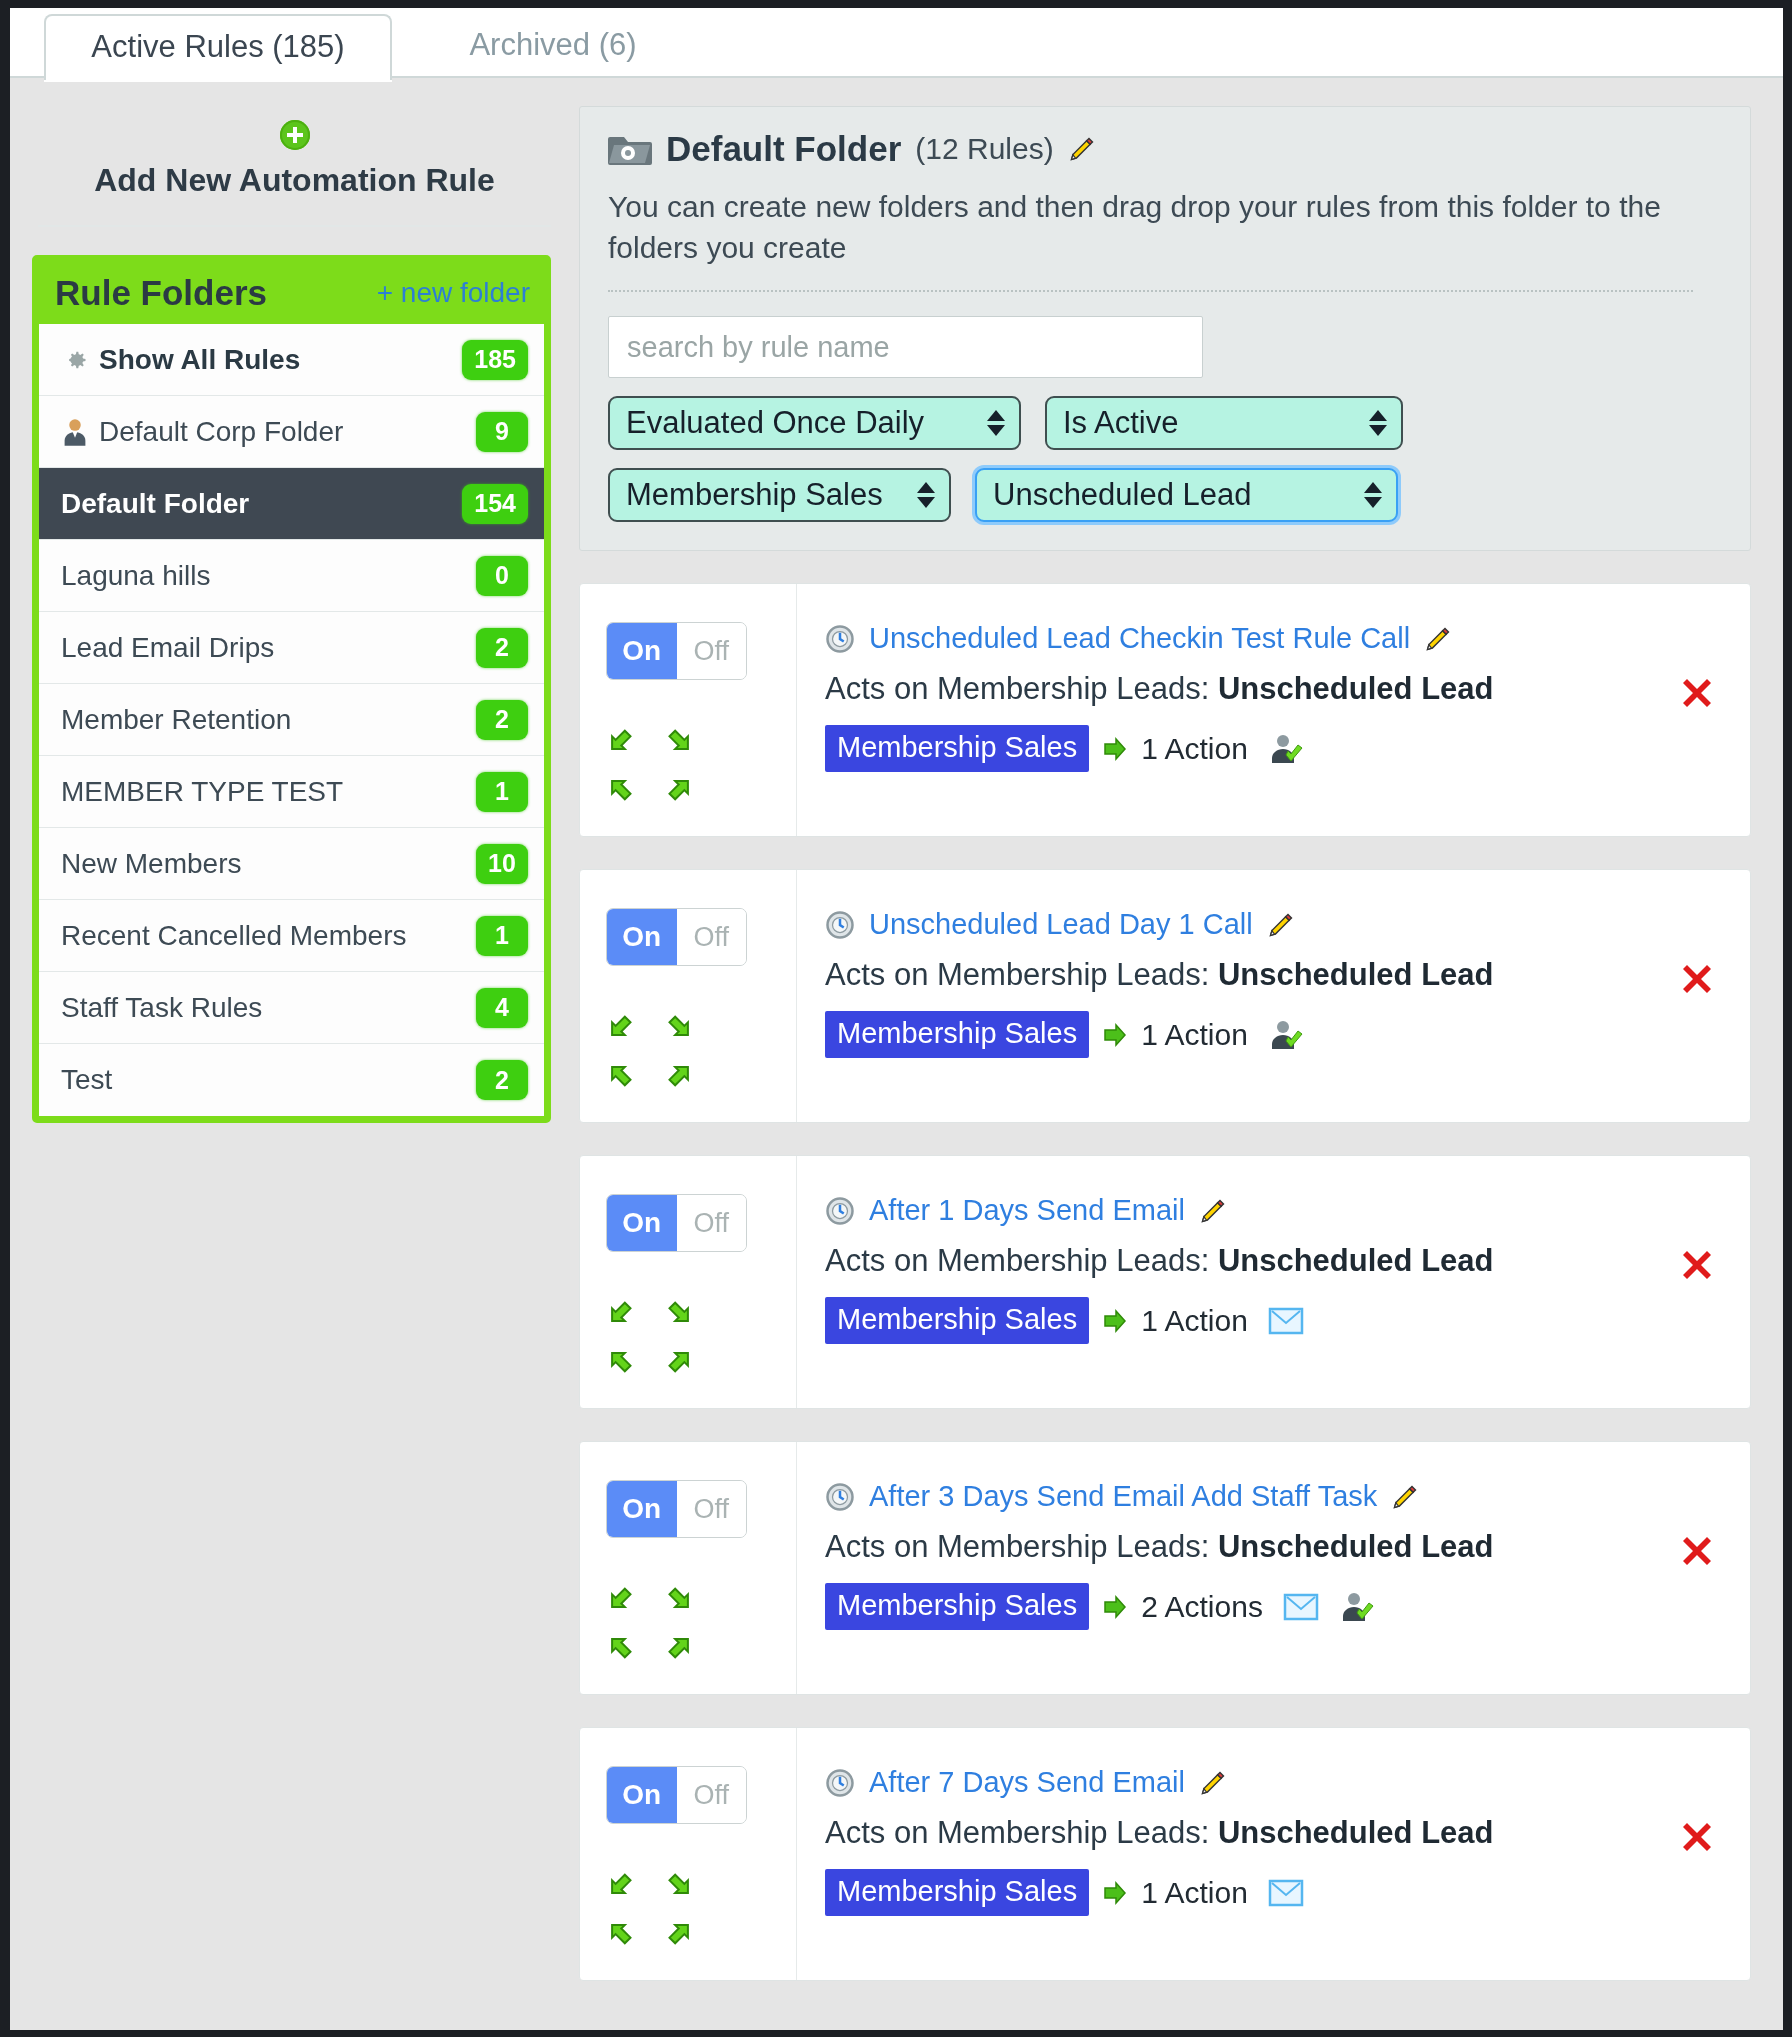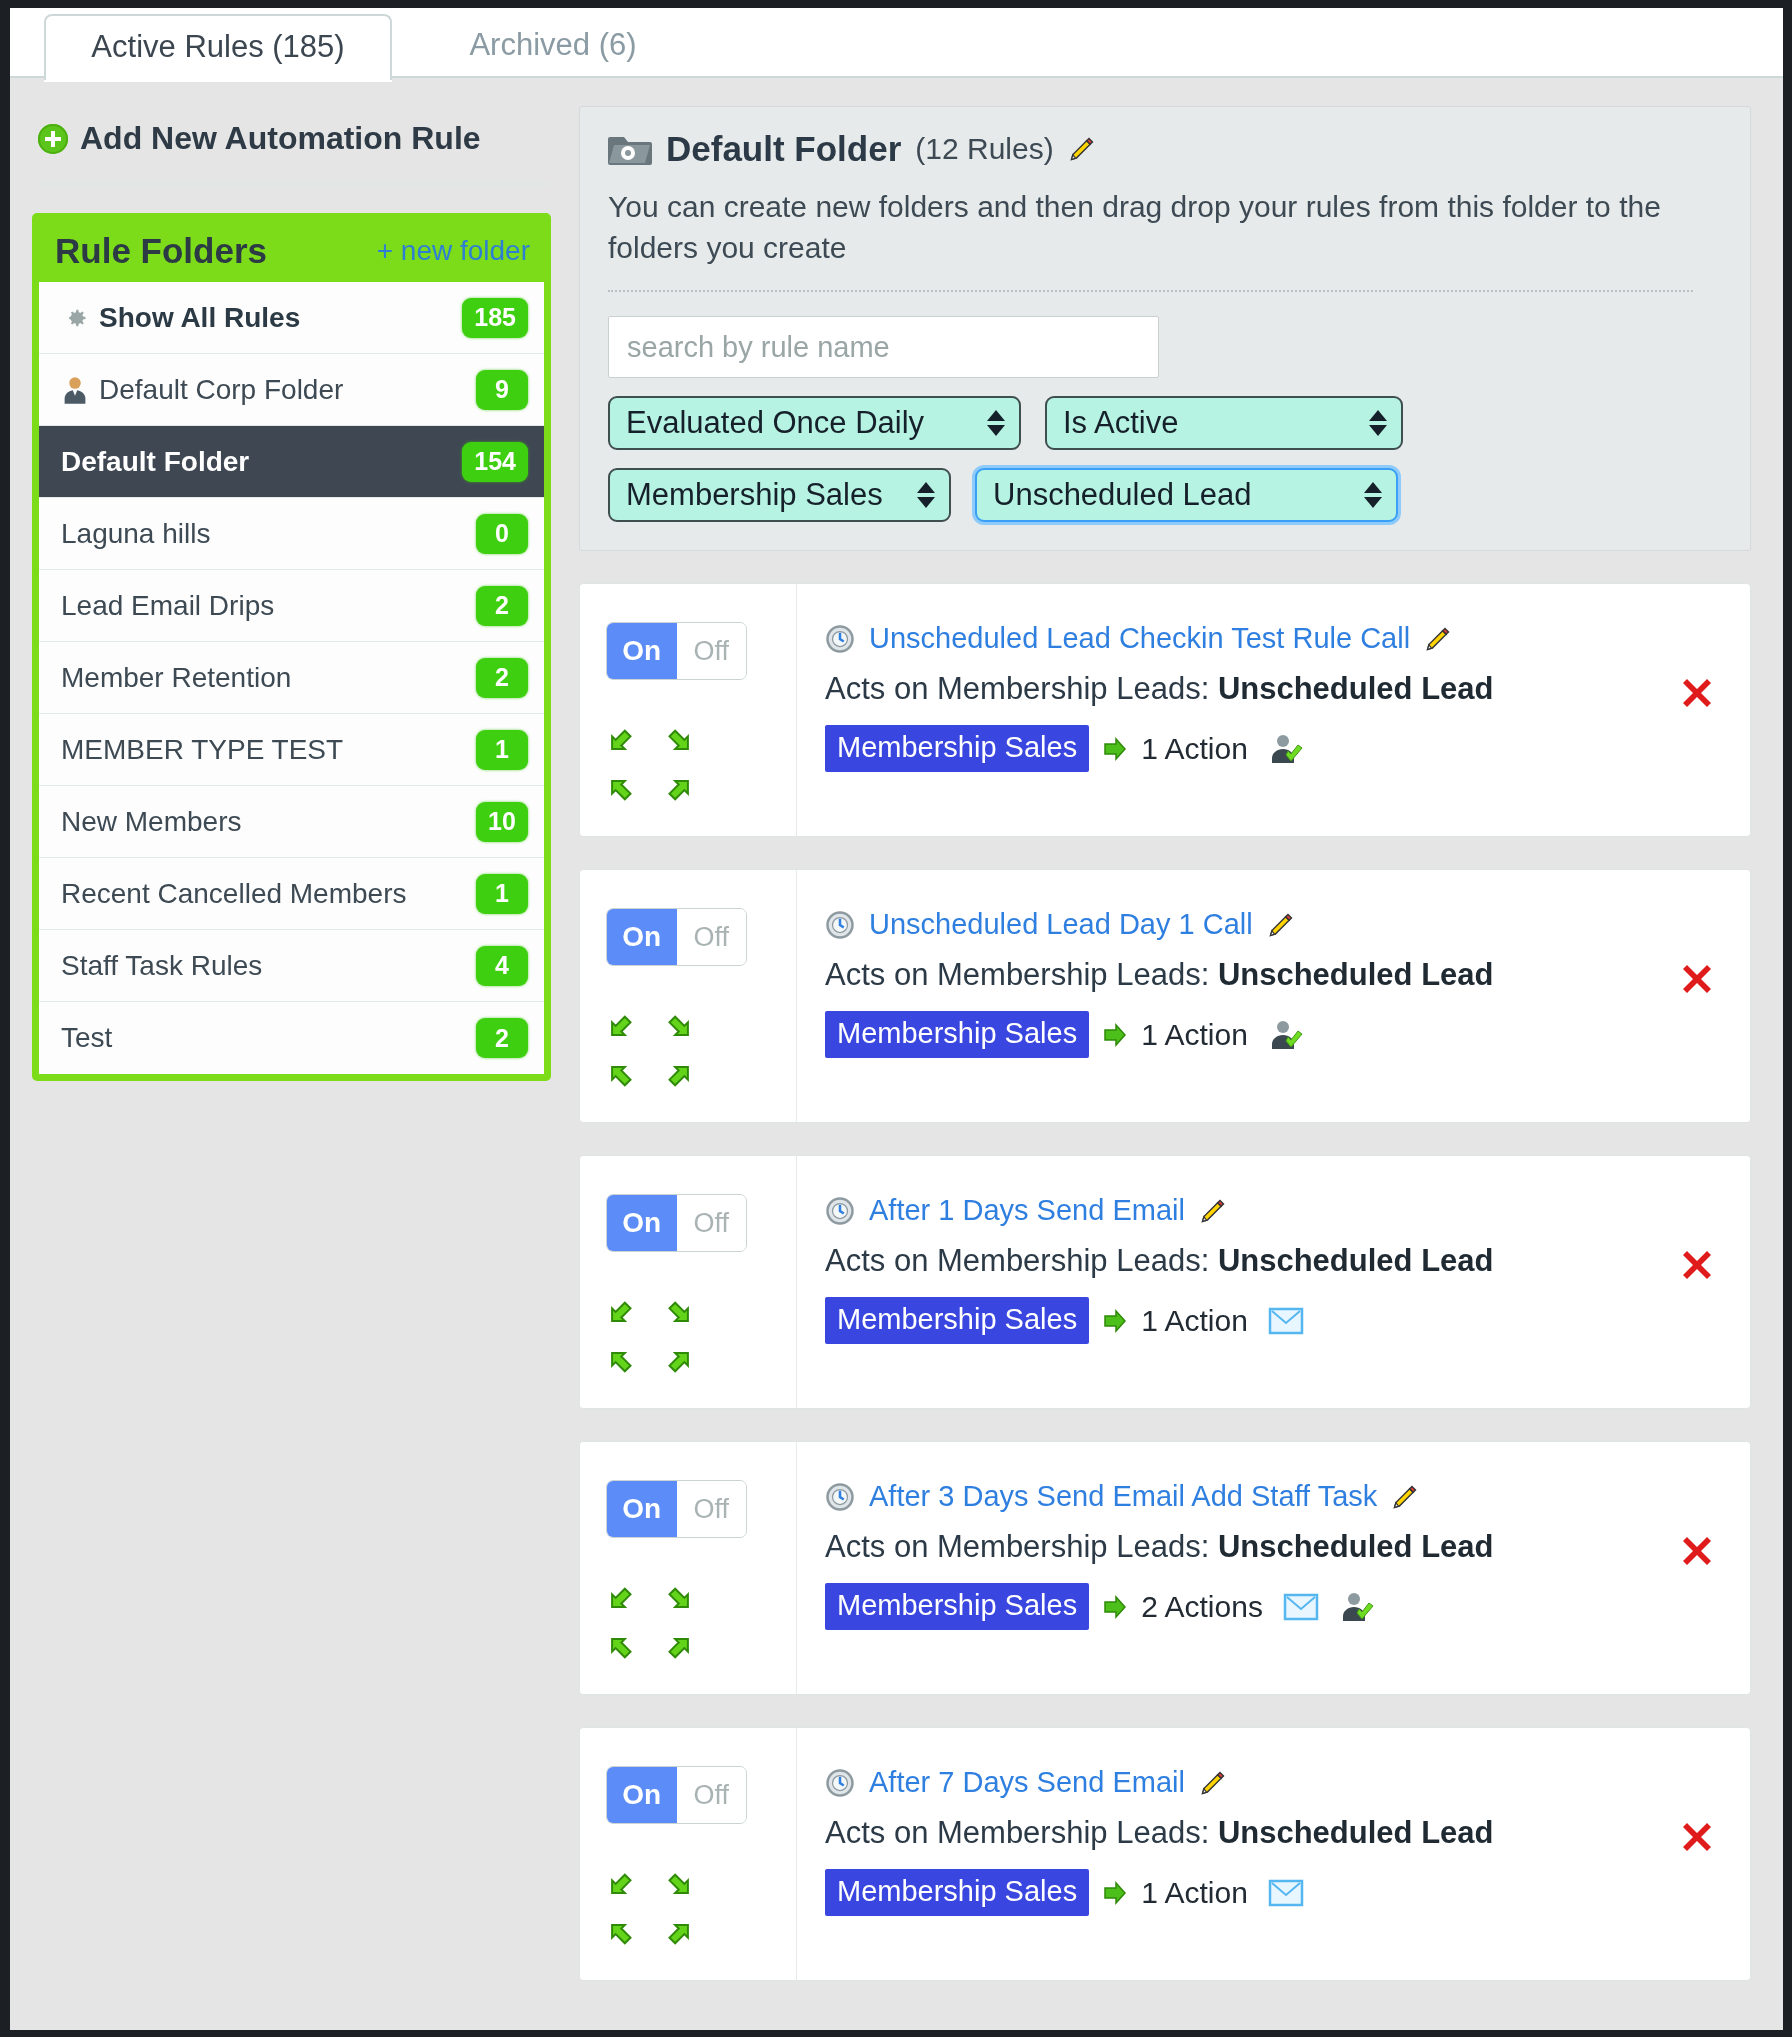--- a/index.html
+++ b/index.html
@@ -56,20 +56,21 @@
   .left-col { width: 553px; flex: 0 0 553px; padding-left: 22px; }
   .right-col { flex: 1; padding: 0 32px 0 16px; }
 
   
   .addnew {
     margin: 26px 12px 0 6px;
     padding: 16px 0 26px 0;
     border-bottom: 2px solid #e2e7e7;
     display: flex; align-items: center; gap: 12px;
     cursor: pointer;
+    flex-direction: column;
   }
   .plus-icon {
     width: 30px; height: 30px; border-radius: 50%;
     background: #5cc51c; position: relative; flex: 0 0 30px;
     box-shadow: inset 0 0 0 2px #4cb010;
   }
   .plus-icon::before, .plus-icon::after {
     content: ""; position: absolute; background: #fff;
   }
   .plus-icon::before { left: 7px; top: 13px; width: 16px; height: 4px; }
@@ -139,21 +140,21 @@
     margin-top: 18px;
     font-size: 30px; line-height: 1.35; color: #3d4a54;
     max-width: 1085px;
     padding-bottom: 22px;
     border-bottom: 2px dotted #b9c2c2;
   }
 
   
   .filters { margin-top: 24px; }
   .search-input {
-    width: 551px; height: 62px;
+    width: 595px; height: 62px;
     border: 1px solid #c8d0d0;
     background: #fff;
     font-size: 29px; color: #555;
     padding: 0 18px;
     font-family: "Liberation Sans", sans-serif;
     border-radius: 2px;
   }
   .search-input::placeholder { color: #9aa5a5; }
   .select-row { display: flex; gap: 24px; margin-top: 18px; }
   .sel {

